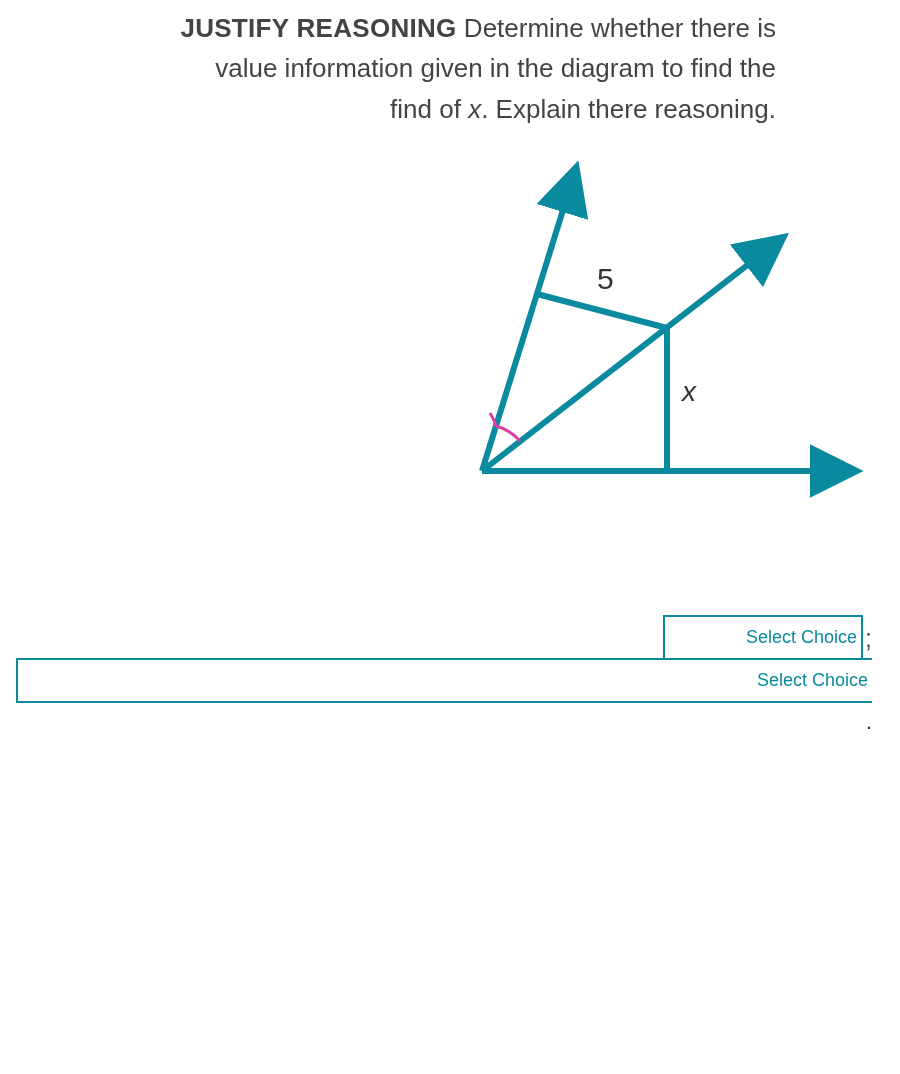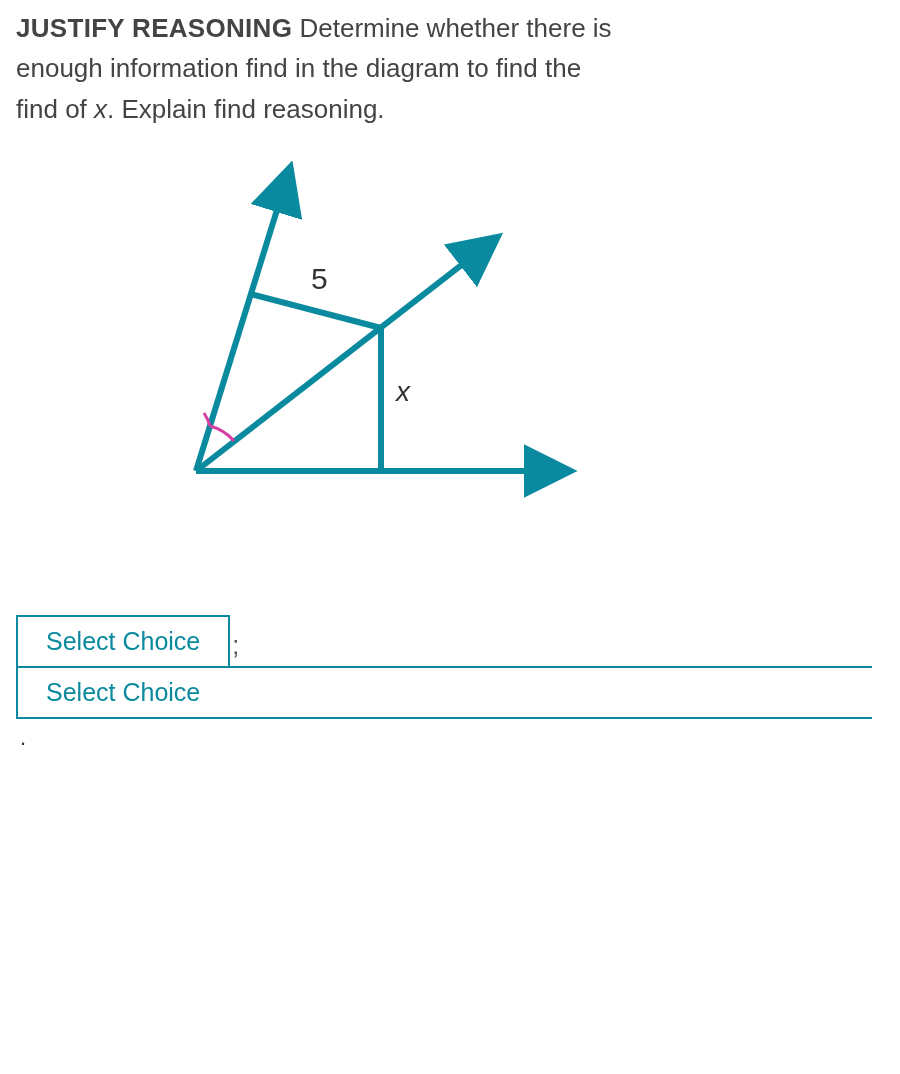--- a/index.html
+++ b/index.html
@@ -1,28 +1,28 @@
 <!DOCTYPE html>
 <html><head>
 <meta charset="utf-8">
 <style>
   * { box-sizing: border-box; margin: 0; padding: 0; }
   html, body { width: 900px; height: 1074px; font-family: Arial, Helvetica, sans-serif; background: #fff; color: #3a3a3a; }
-  .page { padding: 8px 0 0 16px; width: 872px; }
+  .page { padding: 8px 0 0 16px; width: 872px; text-align: right; }
   .question { font-size: 26px; line-height: 1.55; color: #444; max-width: 760px; }
   .question .bold { font-weight: 700; letter-spacing: 0.3px; }
   .question .ital { font-style: italic; }
   .diagram-wrap { margin: 32px 0 0 140px; }
   .answer-area { margin-top: 90px; }
   .choice-box {
     display: inline-block;
     border: 2px solid #0a8a9e;
     color: #0a8a9e;
-    font-size: 25px;
-    padding: 10px 28px;
+    font-size: 18px;
+    padding: 10px 4px;
     background: #fff;
     min-width: 200px;
   }
   .semi { display: inline-block; font-size: 25px; color: #555; vertical-align: middle; margin-left: 2px; }
   .row1 { position: relative; }
   .row1-rule {
     border: none;
     border-top: 2px solid #0a8a9e;
     margin-top: -2px;
     width: 100%;
@@ -35,22 +35,22 @@
   }
   .dot { font-size: 22px; color: #333; padding: 6px 0 0 4px; }
 </style>
 </head>
 <body>
 
 <div class="page">
 
   <div class="question">
     <span class="bold">JUSTIFY REASONING</span><span> Determine whether there is</span><br>
-    <span>enough information find in the diagram to find the</span><br>
-    <span>find of </span><span class="ital">x</span><span>. Explain find reasoning.</span>
+    <span>value information given in the diagram to find the</span><br>
+    <span>find of </span><span class="ital">x</span><span>. Explain there reasoning.</span>
   </div>
 
   <div class="diagram-wrap">
     <svg width="430" height="360" viewBox="0 0 430 360">
       <defs>
         <marker id="arrow" viewBox="0 0 10 10" refX="6" refY="5" markerWidth="9" markerHeight="9" orient="auto-start-reverse">
           <path d="M 0 0 L 10 5 L 0 10 z" fill="#0a8a9e"></path>
         </marker>
       </defs>
 

